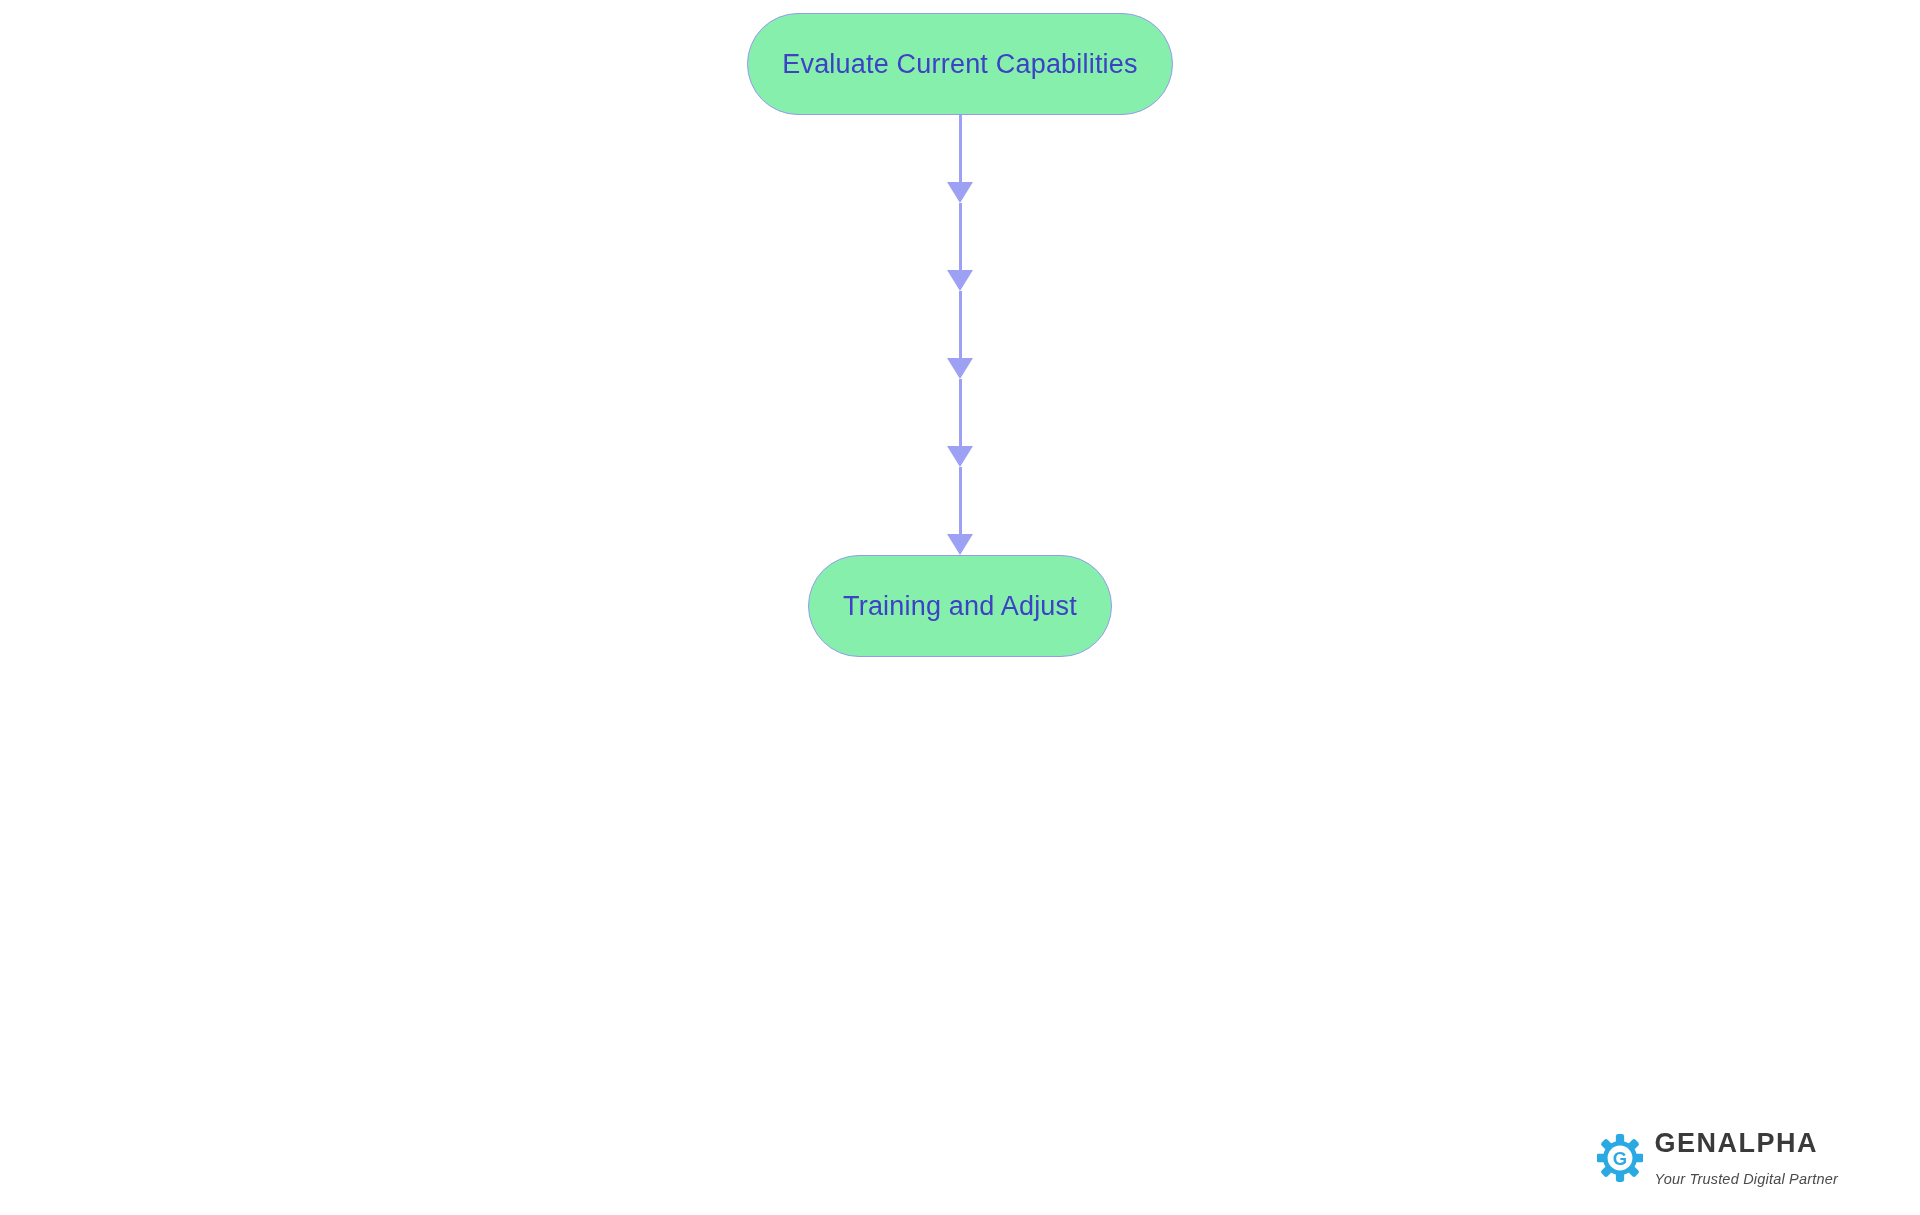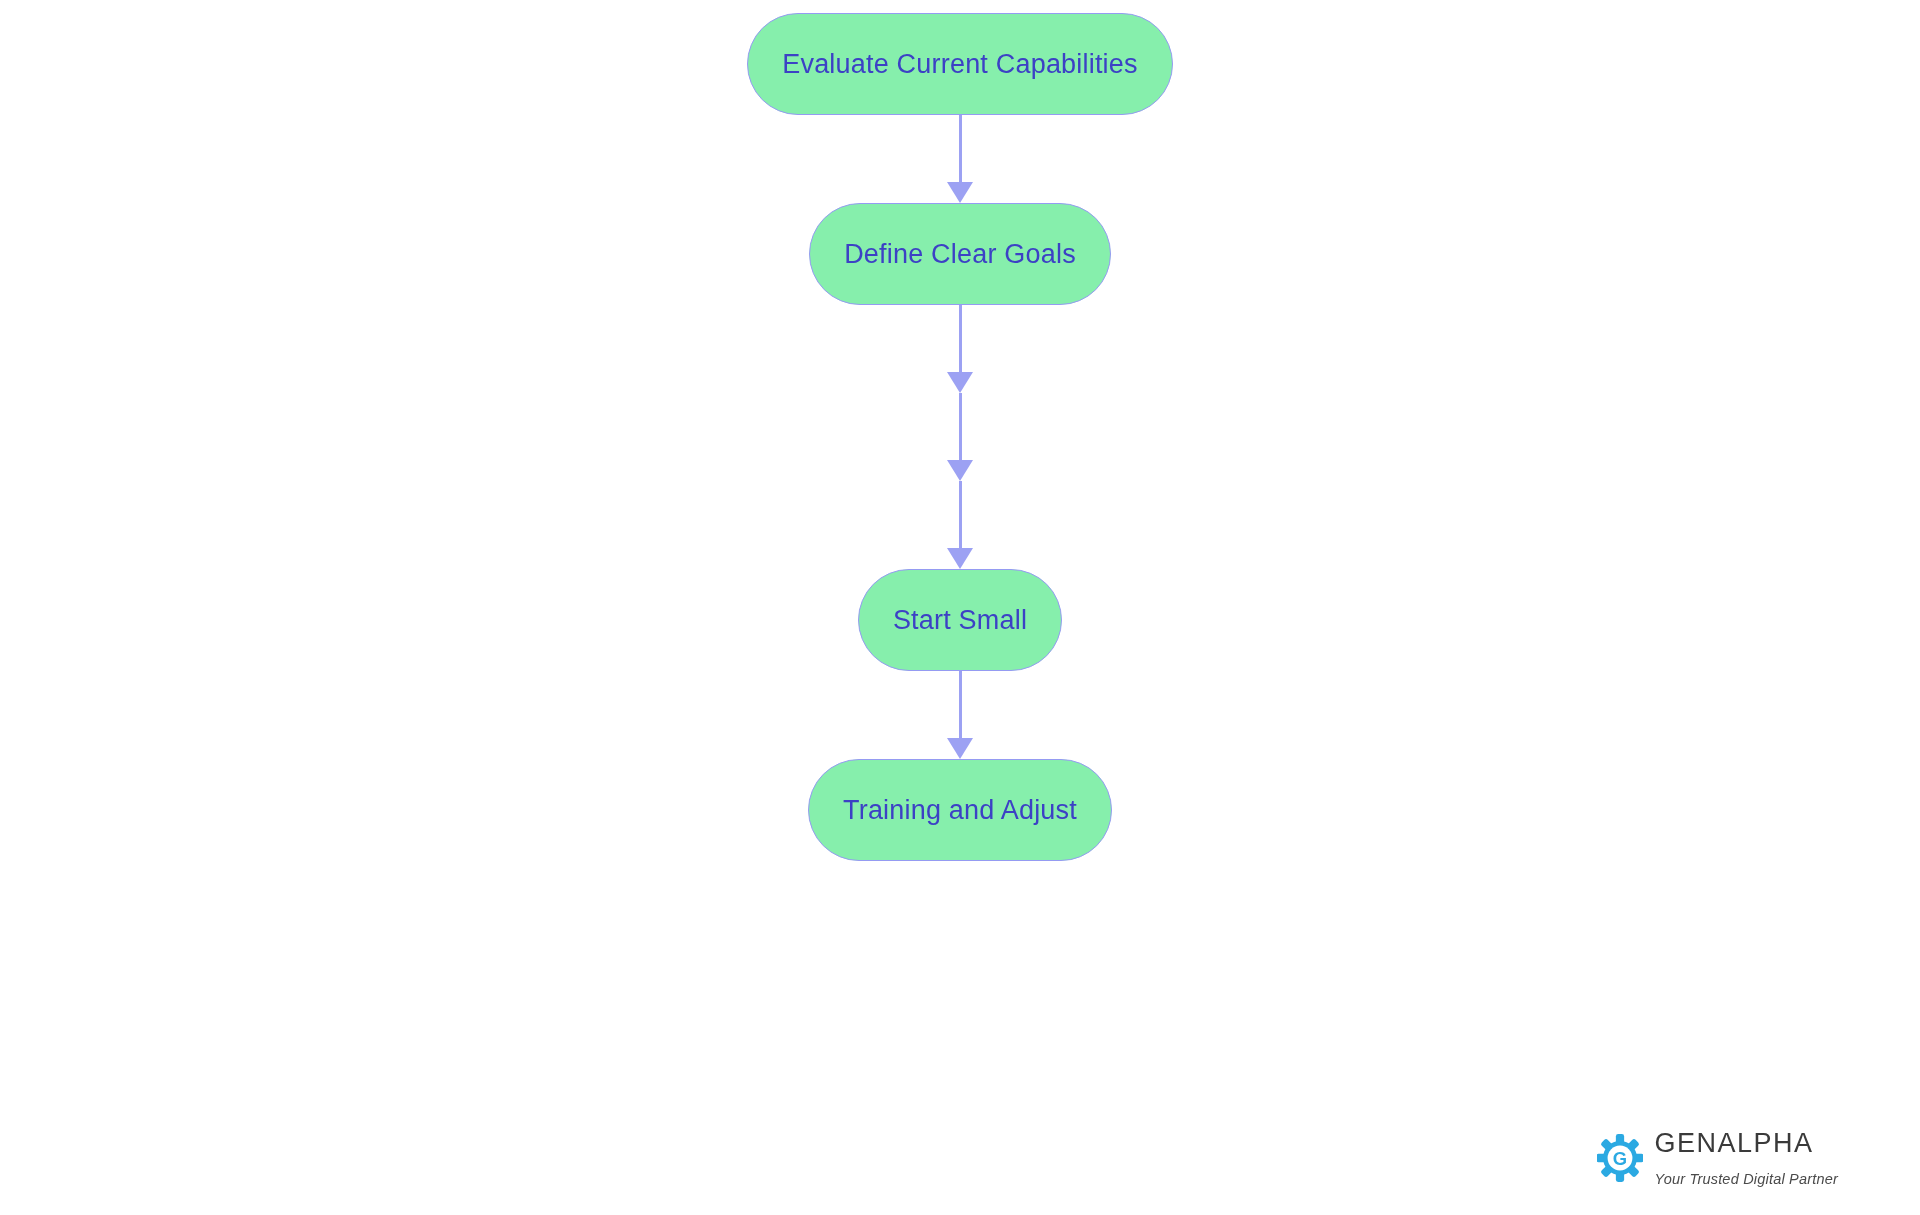--- a/index.html
+++ b/index.html
@@ -58,21 +58,21 @@
     right: 82px;
     bottom: 28px;
     display: flex;
     align-items: center;
     gap: 12px;
   }
   .logo .mark { width: 46px; height: 50px; display: block; }
   .logo .text-col { display: flex; flex-direction: column; }
   .logo .brand {
     font-size: 27px;
-    font-weight: normal;
+    font-weight: bold;
     letter-spacing: 1.5px;
     color: #3a3a3a;
     line-height: 1.05;
   }
   .logo .tagline {
     font-size: 14.5px;
     font-style: italic;
     color: #4a4a4a;
     letter-spacing: 0.2px;
     margin-top: 14px;
@@ -87,44 +87,38 @@
 
     <div class="node">
       <span>Evaluate Current Capabilities</span>
     </div>
 
     <div class="connector">
       <div class="line"></div>
       <div class="head"></div>
     </div>
 
-    <div class="node">
-      <span>Define Clear Goals</span>
-    </div>
 
     <div class="connector">
       <div class="line"></div>
       <div class="head"></div>
     </div>
 
 
     <div class="connector">
       <div class="line"></div>
       <div class="head"></div>
     </div>
 
 
     <div class="connector">
       <div class="line"></div>
       <div class="head"></div>
     </div>
 
-    <div class="node">
-      <span>Start Small</span>
-    </div>
 
     <div class="connector">
       <div class="line"></div>
       <div class="head"></div>
     </div>
 
     <div class="node">
       <span>Training and Adjust</span>
     </div>
 

